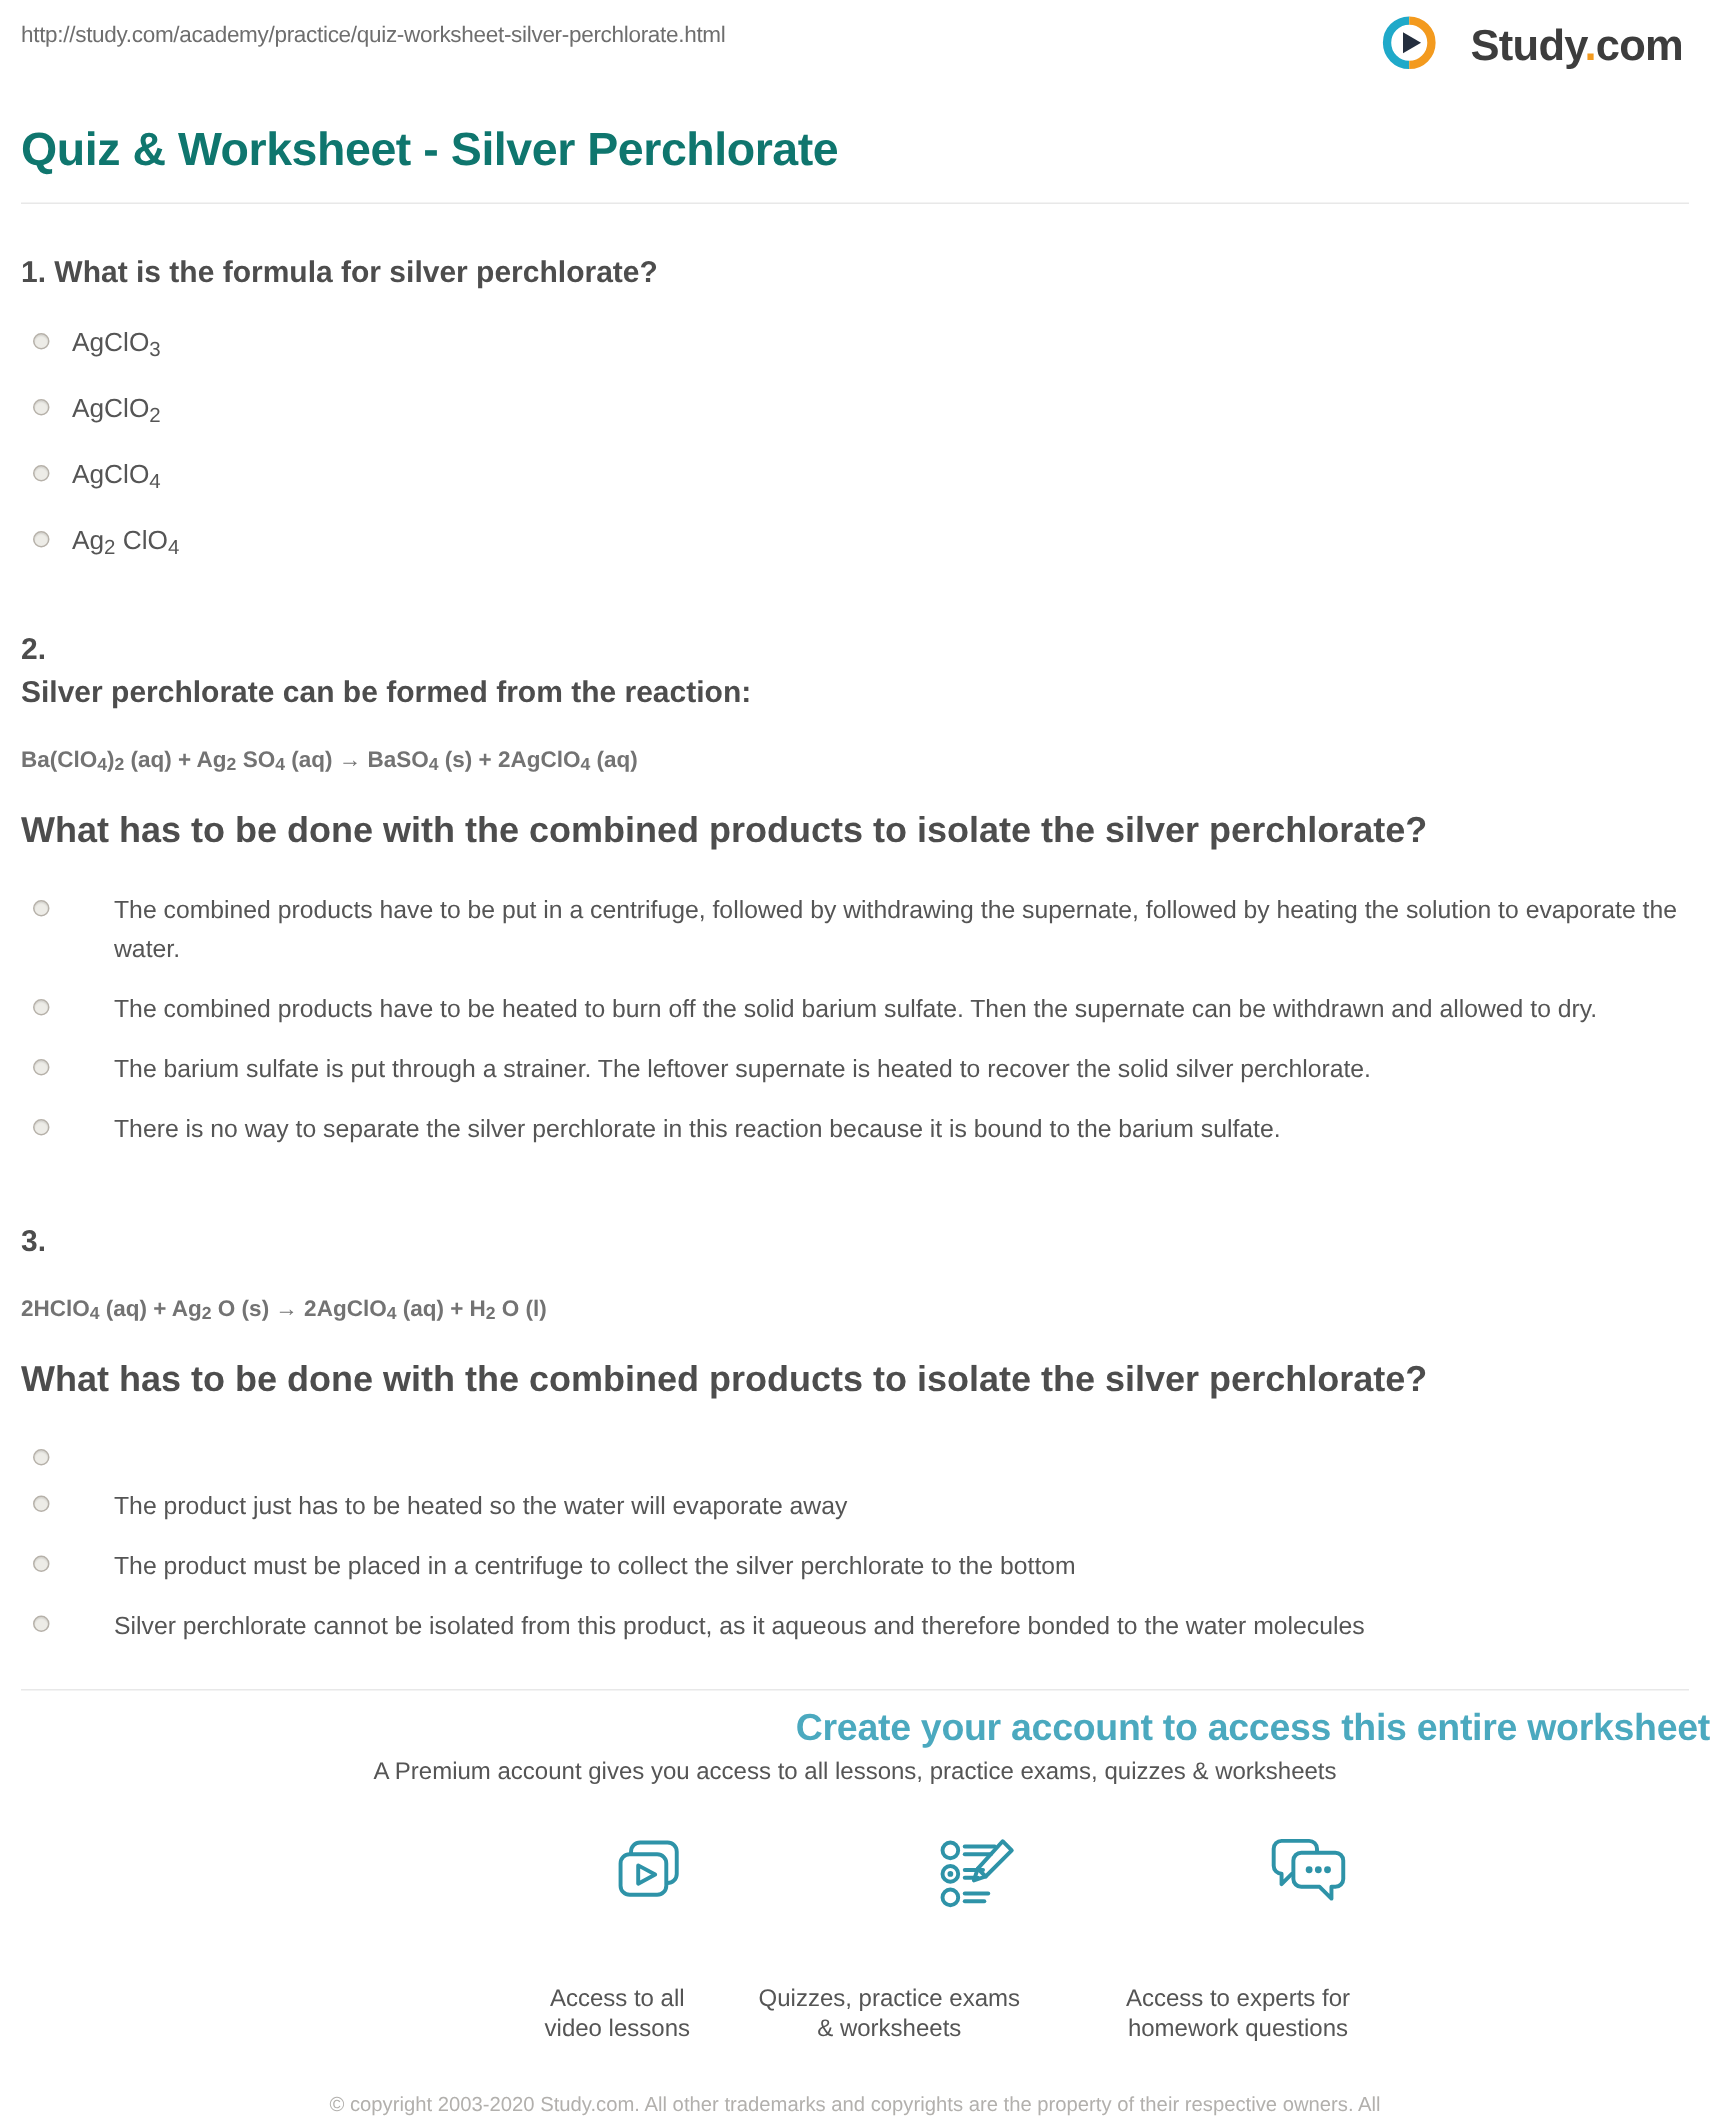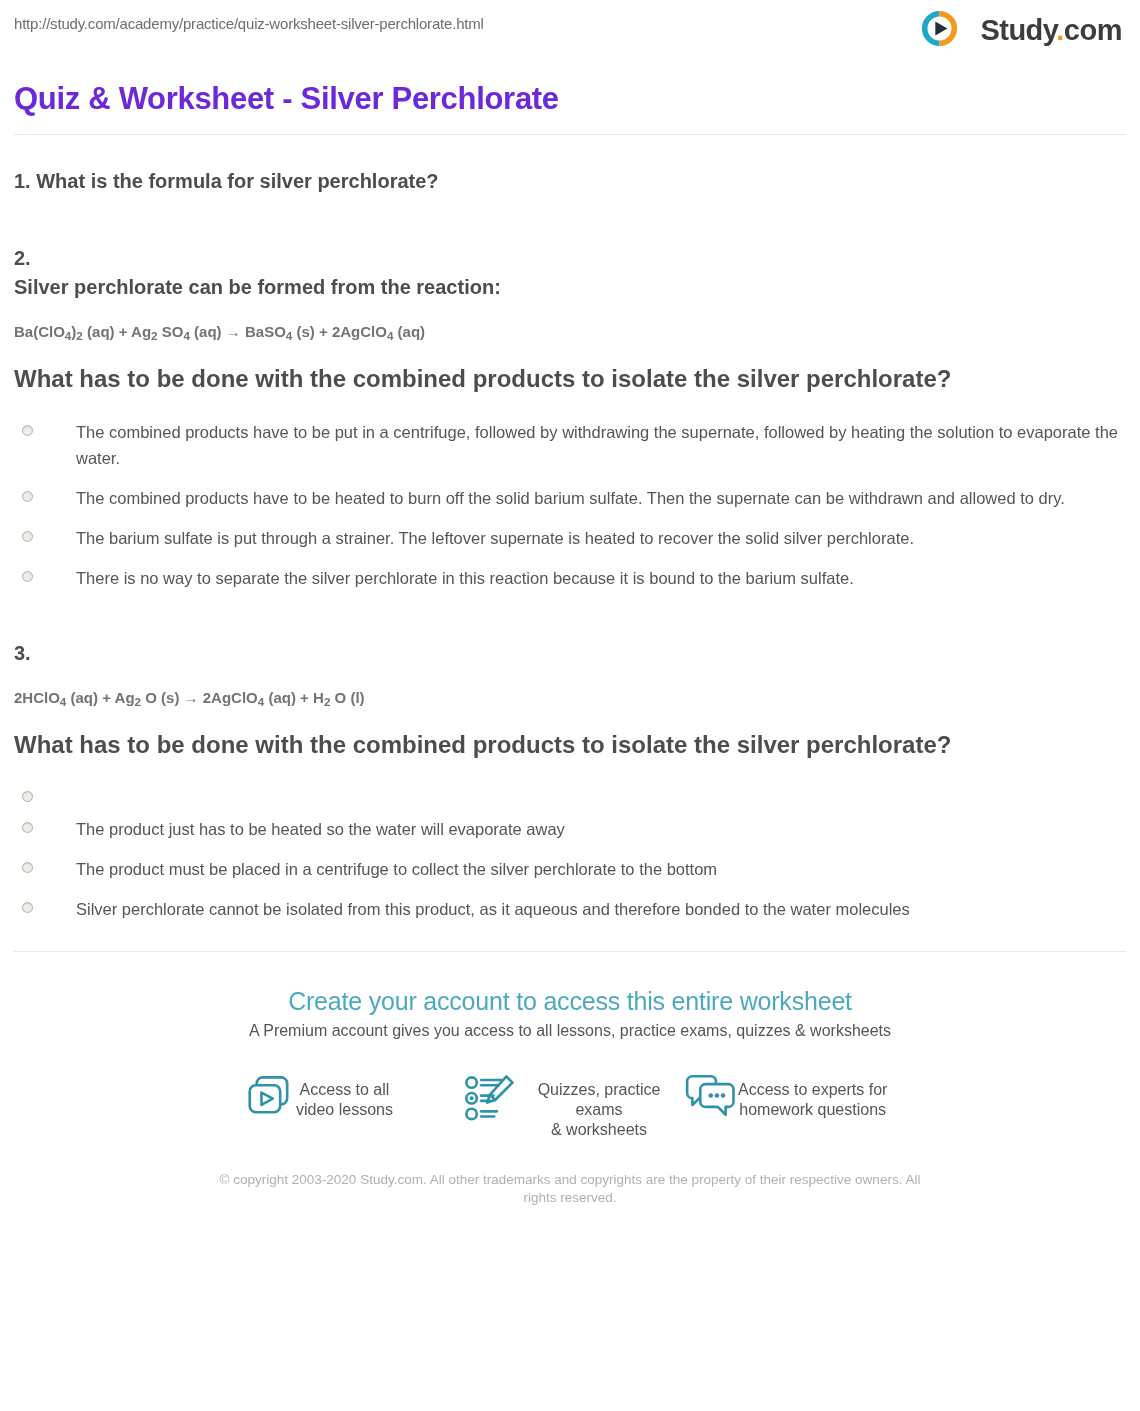--- a/index.html
+++ b/index.html
@@ -42,21 +42,21 @@
     color: #3d3d3d;
     letter-spacing: -0.5px;
   }
   .logo-dot { color: #f39a1e; }
 
   
   .page-title {
     margin: 30px 14px 17px 14px;
     font-size: 31px;
     font-weight: 700;
-    color: #6d28d9;
+    color: #0f766e;
     letter-spacing: -0.3px;
   }
   .rule {
     border: none;
     border-top: 1px solid #e8e8e8;
     margin: 0 14px;
   }
 
   
   .question { margin: 0 14px; }
@@ -111,41 +111,44 @@
   .opt-label {
     font-size: 16.5px;
     color: #555555;
   }
   .q1 .opt-label { font-size: 17.5px; }
 
   
   .footer-rule { margin-top: 29px; }
   .footer { text-align: center; }
   .footer-heading {
-    margin-top: 35px;
+    margin-top: 11px;
     font-size: 25px;
-    font-weight: 400;
+    font-weight: 700;
     color: #4ba9bf;
     letter-spacing: -0.2px;
     cursor: pointer;
+    text-align: right;
   }
   .footer-sub {
     margin-top: 6px;
     font-size: 16px;
     color: #555555;
   }
   .features {
     margin-top: 31px;
     display: flex;
     justify-content: center;
   }
   .feature {
     width: 220px;
     display: flex;
-    align-items: flex-start;
+    flex-direction: column;
+    align-items: flex-end;
+    gap: 36px;
   }
   .feature-icon { height: 56px; display: flex; align-items: flex-end; }
   .feature-label {
     margin-top: 9px;
     font-size: 16px;
     line-height: 20px;
     color: #555555;
     white-space: pre-line;
   }
   .copyright {
@@ -174,20 +177,38 @@
       </span>
       <span class="logo-text"><span>Study</span><span class="logo-dot">.</span><span>com</span></span>
     </div>
   </div>
 
   <h1 class="page-title">Quiz &amp; Worksheet - Silver Perchlorate</h1>
   <hr class="rule">
 
   <section class="question q1">
     <h2 class="q-head">1. What is the formula for silver perchlorate?</h2>
+    <div class="options">
+      <div class="opt">
+        <span class="radio"></span>
+        <span class="opt-label">AgClO<sub>3</sub></span>
+      </div>
+      <div class="opt">
+        <span class="radio"></span>
+        <span class="opt-label">AgClO<sub>2</sub></span>
+      </div>
+      <div class="opt">
+        <span class="radio"></span>
+        <span class="opt-label">AgClO<sub>4</sub></span>
+      </div>
+      <div class="opt">
+        <span class="radio"></span>
+        <span class="opt-label">Ag<sub>2</sub> ClO<sub>4</sub></span>
+      </div>
+    </div>
   </section>
 
   <section class="question q2">
     <div class="q-head">2.</div>
     <div class="q-head">Silver perchlorate can be formed from the reaction:</div>
     <div class="q-equation">Ba(ClO<sub>4</sub>)<sub>2</sub> (aq) + Ag<sub>2</sub> SO<sub>4</sub> (aq) → BaSO<sub>4</sub> (s) + 2AgClO<sub>4</sub> (aq)</div>
     <div class="q-question">What has to be done with the combined products to isolate the silver perchlorate?</div>
     <div class="options">
       <div class="opt">
         <span class="radio"></span>

